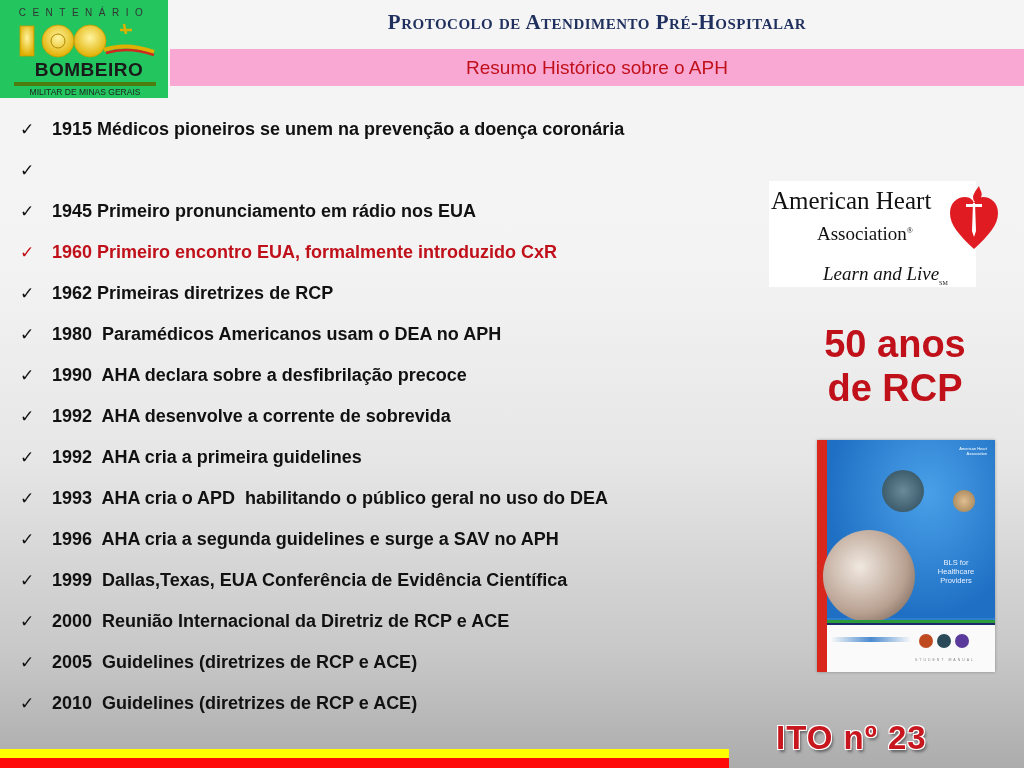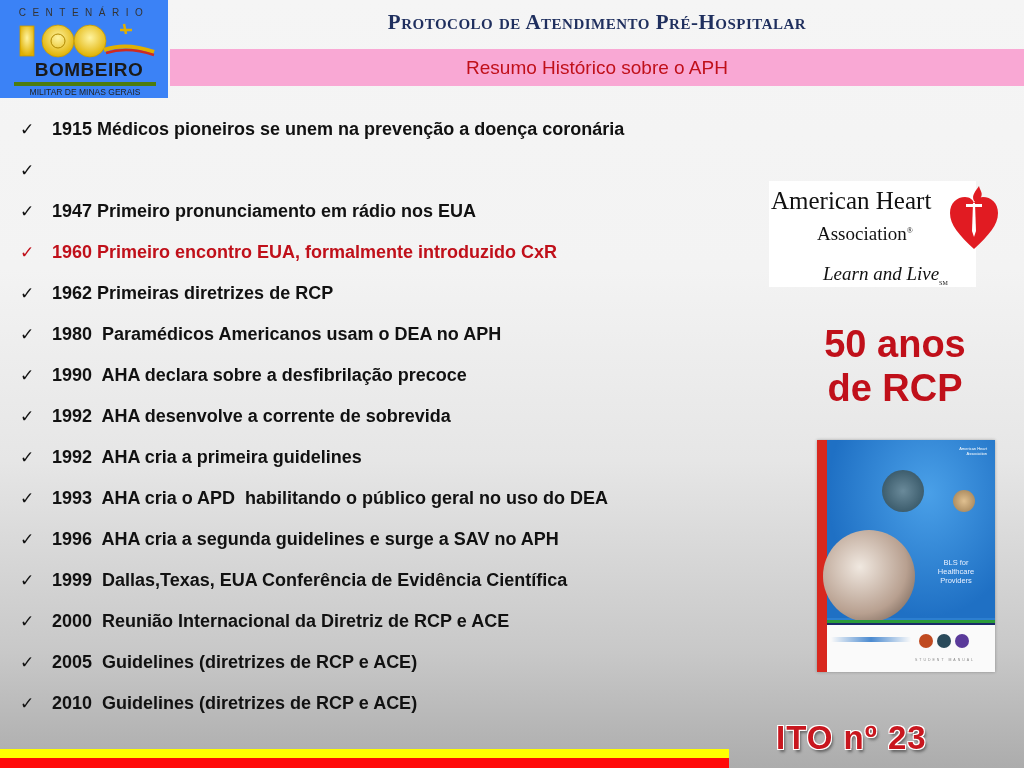--- a/index.html
+++ b/index.html
@@ -4,21 +4,21 @@
 <style>
   * { box-sizing: border-box; margin: 0; padding: 0; }
   html, body { width: 1024px; height: 768px; overflow: hidden; }
   body {
     position: relative;
     font-family: "Liberation Sans", sans-serif;
     background: linear-gradient(to bottom, #f5f5f5 0%, #f3f3f3 35%, #e6e6e6 60%, #c8c8c8 85%, #acacac 100%);
   }
   .logo {
     position: absolute; left: 0; top: 0; width: 168px; height: 98px;
-    background: #3b82f6;
+    background: #22c55e;
     padding-left: 20px;
   }
   .logo .top-text {
     position: absolute; left: 14px; top: 7px; width: 140px;
     font-size: 10px; letter-spacing: 6.5px; color: #333; text-align: center;
   }
   .logo .hundred {
     position: absolute; left: 16px; top: 22px; width: 140px; height: 36px;
   }
   .logo .bombeiro {
@@ -143,21 +143,21 @@
 <ul class="timeline">
   <li>
       <span class="check">✓</span>
       <span class="text">1915 Médicos pioneiros se unem na prevenção a doença coronária</span>
     </li>
   <li>
       <span class="check">✓</span>
     </li>
   <li>
       <span class="check">✓</span>
-      <span class="text">1947 Primeiro pronunciamento em rádio nos EUA</span>
+      <span class="text">1945 Primeiro pronunciamento em rádio nos EUA</span>
     </li>
   <li class="highlight">
       <span class="check">✓</span>
       <span class="text">1960 Primeiro encontro EUA, formalmente introduzido CxR</span>
     </li>
   <li>
       <span class="check">✓</span>
       <span class="text">1962 Primeiras diretrizes de RCP</span>
     </li>
   <li>

